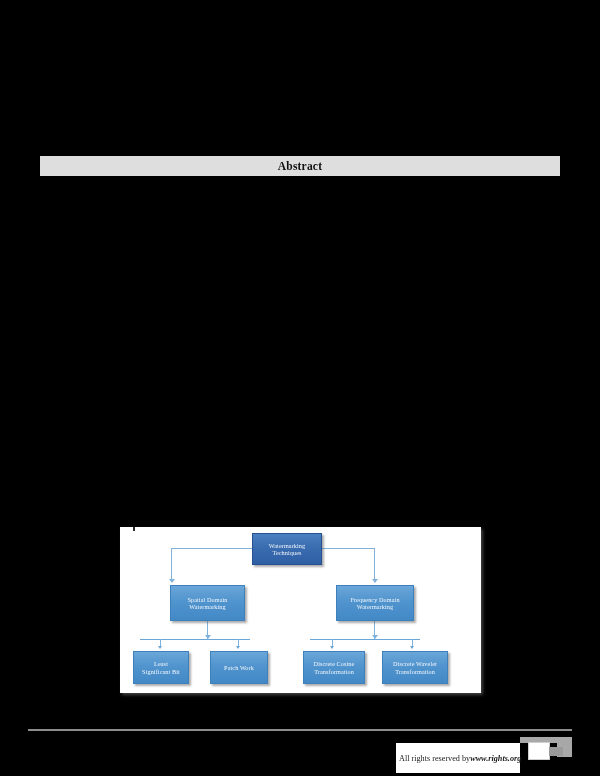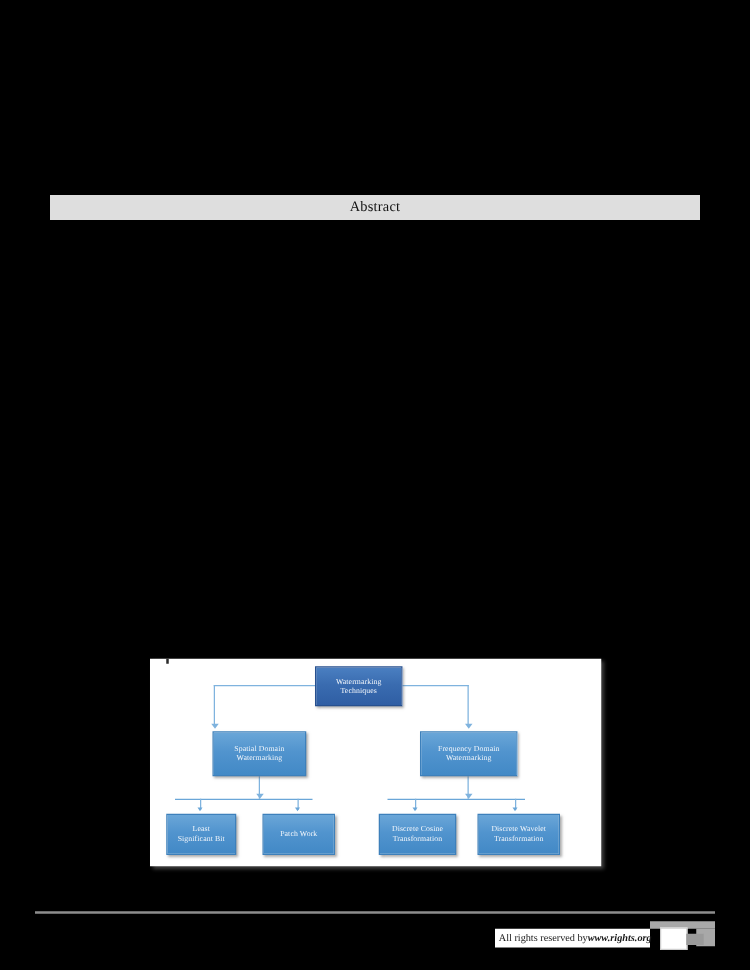--- a/index.html
+++ b/index.html
@@ -32,21 +32,21 @@
     width: 520px;
     height: 20px;
     background: #dedede;
     display: flex;
     align-items: center;
     justify-content: center;
   }
   #abstract-bar .heading-text {
     font-family: "Liberation Serif", serif;
     font-size: 11.5px;
-    font-weight: normal;
+    font-weight: bold;
     color: #111111;
     letter-spacing: 0.2px;
     text-align: center;
   }
 
   
   .redacted-block {
     position: absolute;
     background: #000000;
   }
@@ -138,21 +138,21 @@
     top: 729px;
     width: 544px;
     height: 2px;
     background: #8d8d8d;
   }
   #footer-bar {
     position: absolute;
     left: 396px;
     top: 743px;
     width: 124px;
-    height: 15px;
+    height: 30px;
     background: #ffffff;
     display: flex;
     align-items: center;
     padding-left: 3px;
     box-sizing: border-box;
   }
   #footer-bar .footer-text {
     font-family: "Liberation Serif", serif;
     font-size: 8.2px;
     color: #1a1a1a;

